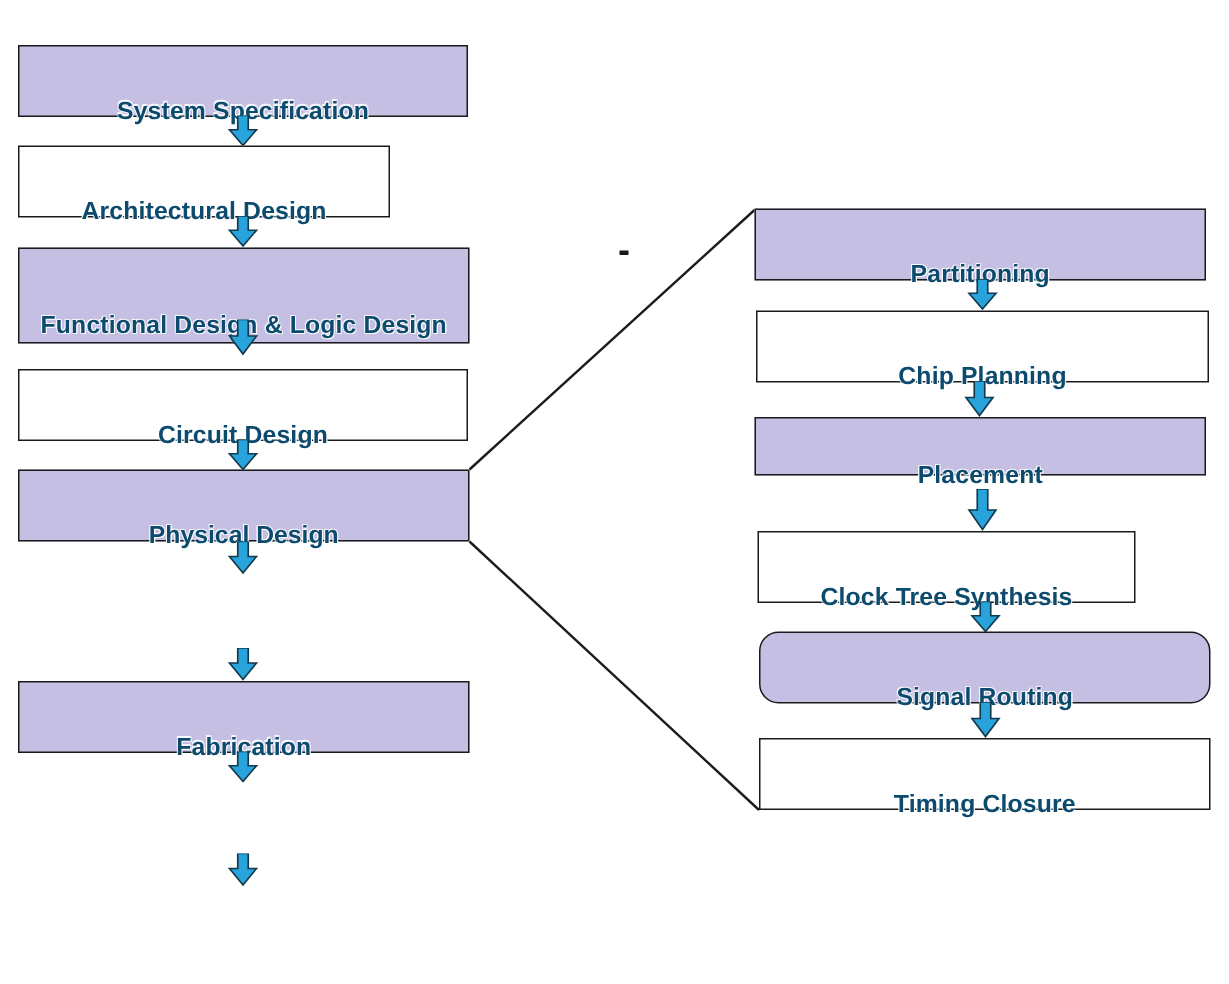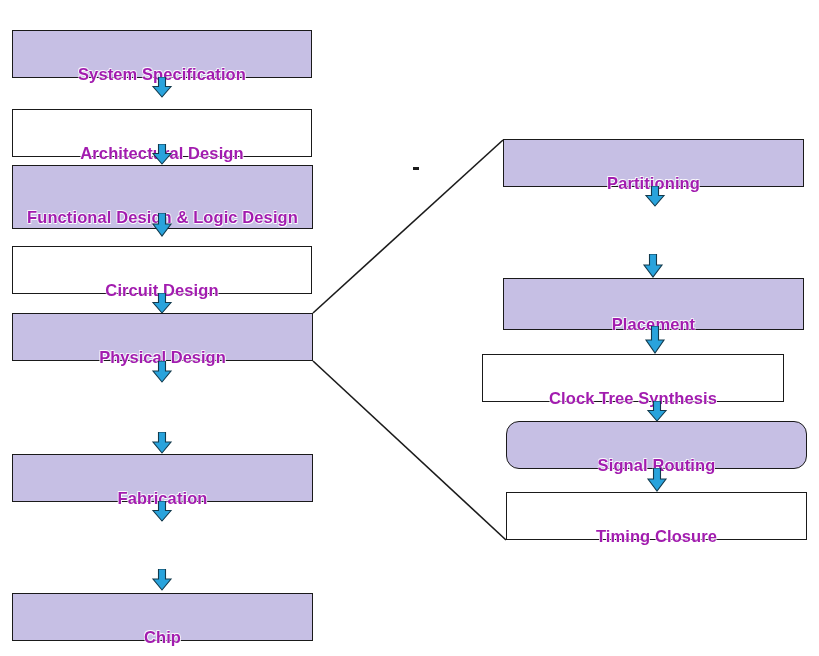--- a/index.html
+++ b/index.html
@@ -25,21 +25,21 @@
     align-items: center;
     justify-content: center;
     background: #ffffff;
   }
   .node.filled {
     background: #c6bfe4;
   }
   .node .label {
     font-size: 16.5px;
     font-weight: bold;
-    color: #a21caf;
+    color: #0c4a6e;
     letter-spacing: 0.1px;
     text-align: right;
     line-height: 1.05;
     white-space: nowrap;
     text-shadow:
       0.7px 0.7px 0 rgba(255,255,255,0.95),
       -0.7px -0.7px 0 rgba(255,255,255,0.85),
       0.7px -0.7px 0 rgba(255,255,255,0.6),
       -0.7px 0.7px 0 rgba(255,255,255,0.6);
     margin-top: 41px;
@@ -77,21 +77,21 @@
   <div class="speck" style="left:413px; top:167px; width:6px; height:3px;"></div>
 
   <div class="node filled" style="left:12px; top:30px; width:300px; height:48px;">
     <span class="label">System Specification</span>
   </div>
 
   <svg class="arrow" style="left:150px; top:77px; width:24px; height:21px;" viewBox="0 0 24 21">
     <path d="M8.5 0 L15.5 0 L15.5 9.5 L21 9.5 L12 20 L3 9.5 L8.5 9.5 Z" fill="#29a3dc" stroke="#123a4d" stroke-width="1.1" stroke-linejoin="miter"></path>
   </svg>
 
-  <div class="node" style="left:12px; top:109px; width:300px; height:48px;">
+  <div class="node" style="left:12px; top:97px; width:248px; height:48px;">
     <span class="label">Architectural Design</span>
   </div>
 
   <svg class="arrow" style="left:150px; top:144px; width:24px; height:21px;" viewBox="0 0 24 21">
     <path d="M8.5 0 L15.5 0 L15.5 9.5 L21 9.5 L12 20 L3 9.5 L8.5 9.5 Z" fill="#29a3dc" stroke="#123a4d" stroke-width="1.1" stroke-linejoin="miter"></path>
   </svg>
 
   <div class="node filled" style="left:12px; top:165px; width:301px; height:64px;">
     <span class="label">Functional Design &amp; Logic Design</span>
   </div>
@@ -127,46 +127,46 @@
 
   <svg class="arrow" style="left:150px; top:501px; width:24px; height:21px;" viewBox="0 0 24 21">
     <path d="M8.5 0 L15.5 0 L15.5 9.5 L21 9.5 L12 20 L3 9.5 L8.5 9.5 Z" fill="#29a3dc" stroke="#123a4d" stroke-width="1.1" stroke-linejoin="miter"></path>
   </svg>
 
 
   <svg class="arrow" style="left:150px; top:569px; width:24px; height:22px;" viewBox="0 0 24 22">
     <path d="M8.5 0 L15.5 0 L15.5 10 L21 10 L12 21 L3 10 L8.5 10 Z" fill="#29a3dc" stroke="#123a4d" stroke-width="1.1" stroke-linejoin="miter"></path>
   </svg>
 
-  <div class="node filled" style="left:12px; top:593px; width:301px; height:48px;">
-    <span class="label">Chip</span>
-  </div>
 
   <div class="node filled" style="left:503px; top:139px; width:301px; height:48px;">
     <span class="label">Partitioning</span>
   </div>
 
   <svg class="arrow" style="left:643px; top:186px; width:24px; height:21px;" viewBox="0 0 24 21">
     <path d="M8.5 0 L15.5 0 L15.5 9.5 L21 9.5 L12 20 L3 9.5 L8.5 9.5 Z" fill="#29a3dc" stroke="#123a4d" stroke-width="1.1" stroke-linejoin="miter"></path>
   </svg>
 
+  <div class="node" style="left:504px; top:207px; width:302px; height:48px;">
+    <span class="label">Chip Planning</span>
+  </div>
 
   <svg class="arrow" style="left:641px; top:254px; width:24px; height:24px;" viewBox="0 0 24 24">
     <path d="M8.5 0 L15.5 0 L15.5 11 L21 11 L12 23 L3 11 L8.5 11 Z" fill="#29a3dc" stroke="#123a4d" stroke-width="1.1" stroke-linejoin="miter"></path>
   </svg>
 
-  <div class="node filled" style="left:503px; top:278px; width:301px; height:52px;">
+  <div class="node filled" style="left:503px; top:278px; width:301px; height:39px;">
     <span class="label">Placement</span>
   </div>
 
   <svg class="arrow" style="left:643px; top:326px; width:24px; height:28px;" viewBox="0 0 24 28">
     <path d="M8.5 0 L15.5 0 L15.5 14 L21 14 L12 27 L3 14 L8.5 14 Z" fill="#29a3dc" stroke="#123a4d" stroke-width="1.1" stroke-linejoin="miter"></path>
   </svg>
 
-  <div class="node" style="left:482px; top:354px; width:302px; height:48px;">
+  <div class="node" style="left:505px; top:354px; width:252px; height:48px;">
     <span class="label">Clock Tree Synthesis</span>
   </div>
 
   <svg class="arrow" style="left:645px; top:401px; width:24px; height:21px;" viewBox="0 0 24 21">
     <path d="M8.5 0 L15.5 0 L15.5 9.5 L21 9.5 L12 20 L3 9.5 L8.5 9.5 Z" fill="#29a3dc" stroke="#123a4d" stroke-width="1.1" stroke-linejoin="miter"></path>
   </svg>
 
   <div class="node filled" style="left:506px; top:421px; width:301px; height:48px;border-radius:13px;">
     <span class="label">Signal Routing</span>
   </div>

